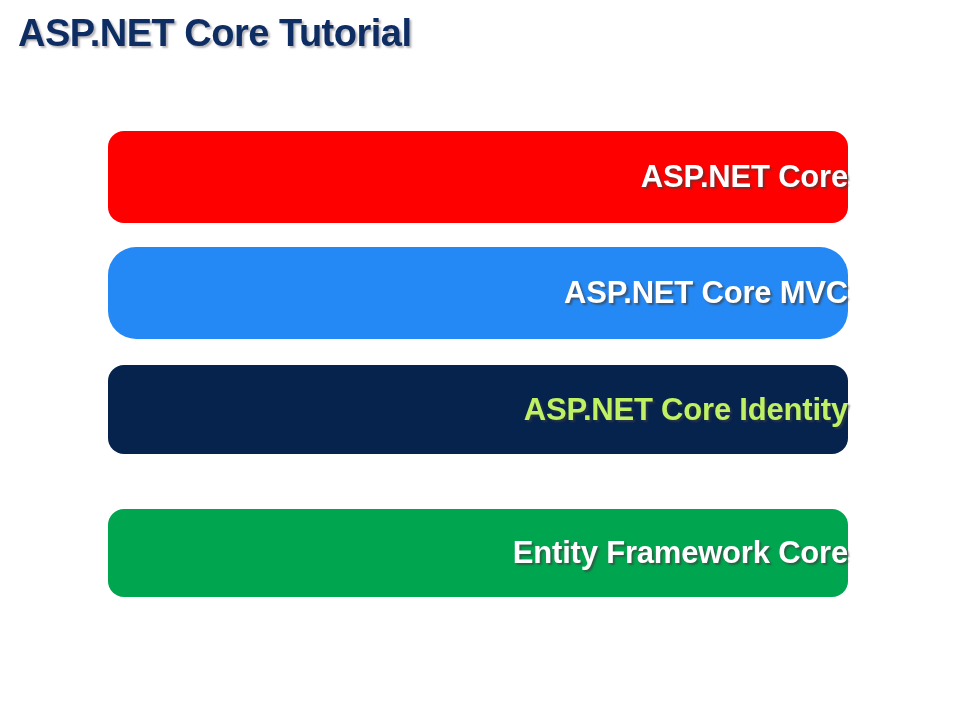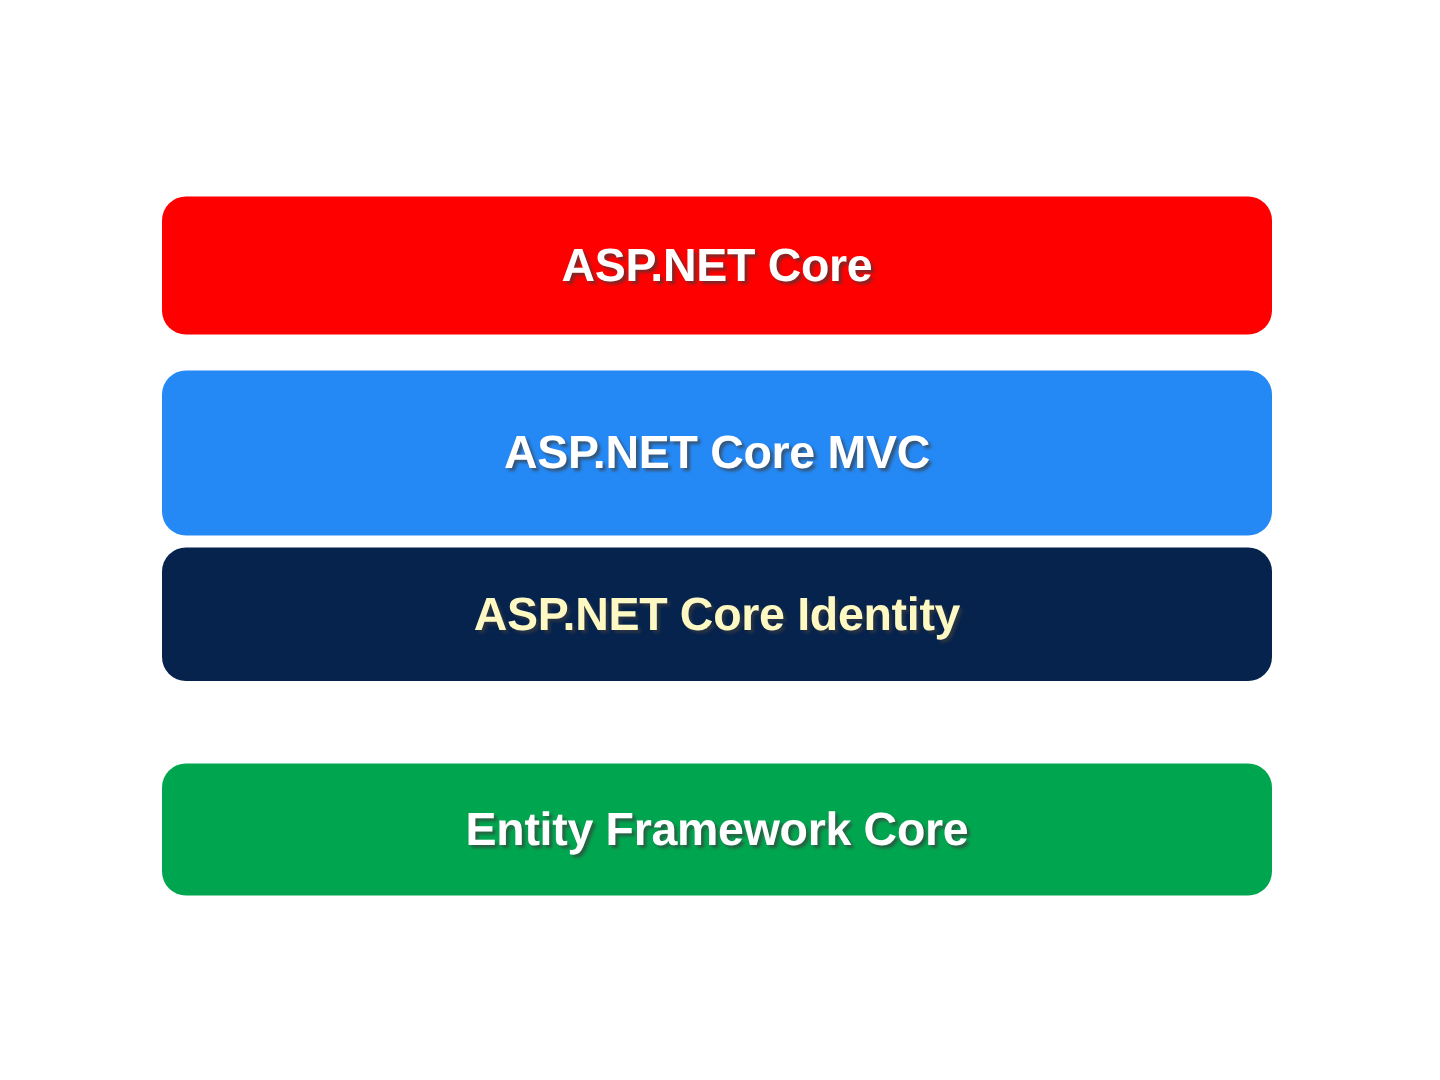--- a/index.html
+++ b/index.html
@@ -42,63 +42,64 @@
     top: 131px;
     width: 740px;
   }
   .bar {
     position: absolute;
     left: 0;
     width: 740px;
     border-radius: 16px;
     display: flex;
     align-items: center;
-    justify-content: center;
+    justify-content: flex-end;
     box-sizing: border-box;
   }
   .bar-label {
     font-size: 31px;
     font-weight: bold;
     color: #ffffff;
     white-space: nowrap;
     letter-spacing: -0.2px;
     text-shadow: 2px 2px 2px rgba(60,60,60,0.65);
   }
   .bar-0 { top: 0px;   height: 92px; }
-  .bar-1 { top: 116px; height: 110px; }
+  .bar-1 { top: 116px; height: 92px; border-radius: 28px; }
   .bar-2 { top: 234px; height: 89px; }
   .bar-3 { top: 350px; height: 88px; margin-top: 28px; }
 
   
   #footer {
     position: absolute;
     left: 0;
     top: 652px;
     width: 960px;
     height: 62px;
   }
 </style>
 </head>
 <body>
 
 <div id="slide" style="background-color: rgb(255, 255, 255);">
 
+  <div id="slide-title" style="color: rgb(13, 45, 99);">ASP.NET Core Tutorial</div>
 
   <div id="bars">
 
     <div class="bar bar-0" style="background-color: rgb(255, 0, 0);">
       <span class="bar-label" style="color: rgb(255, 255, 255);">ASP.NET Core</span>
     </div>
 
     <div class="bar bar-1" style="background-color: rgb(37, 137, 245);">
       <span class="bar-label" style="color: rgb(255, 255, 255);">ASP.NET Core MVC</span>
     </div>
 
     <div class="bar bar-2" style="background-color: rgb(6, 35, 78);">
-      <span class="bar-label" style="color: #fef9c3;">ASP.NET Core Identity</span>
+      <span class="bar-label" style="color: #bef264;">ASP.NET Core Identity</span>
     </div>
 
     <div class="bar bar-3" style="background-color: rgb(0, 166, 79);">
       <span class="bar-label" style="color: rgb(255, 255, 255);">Entity Framework Core</span>
     </div>
 
   </div>
 
   <div id="footer">
 

